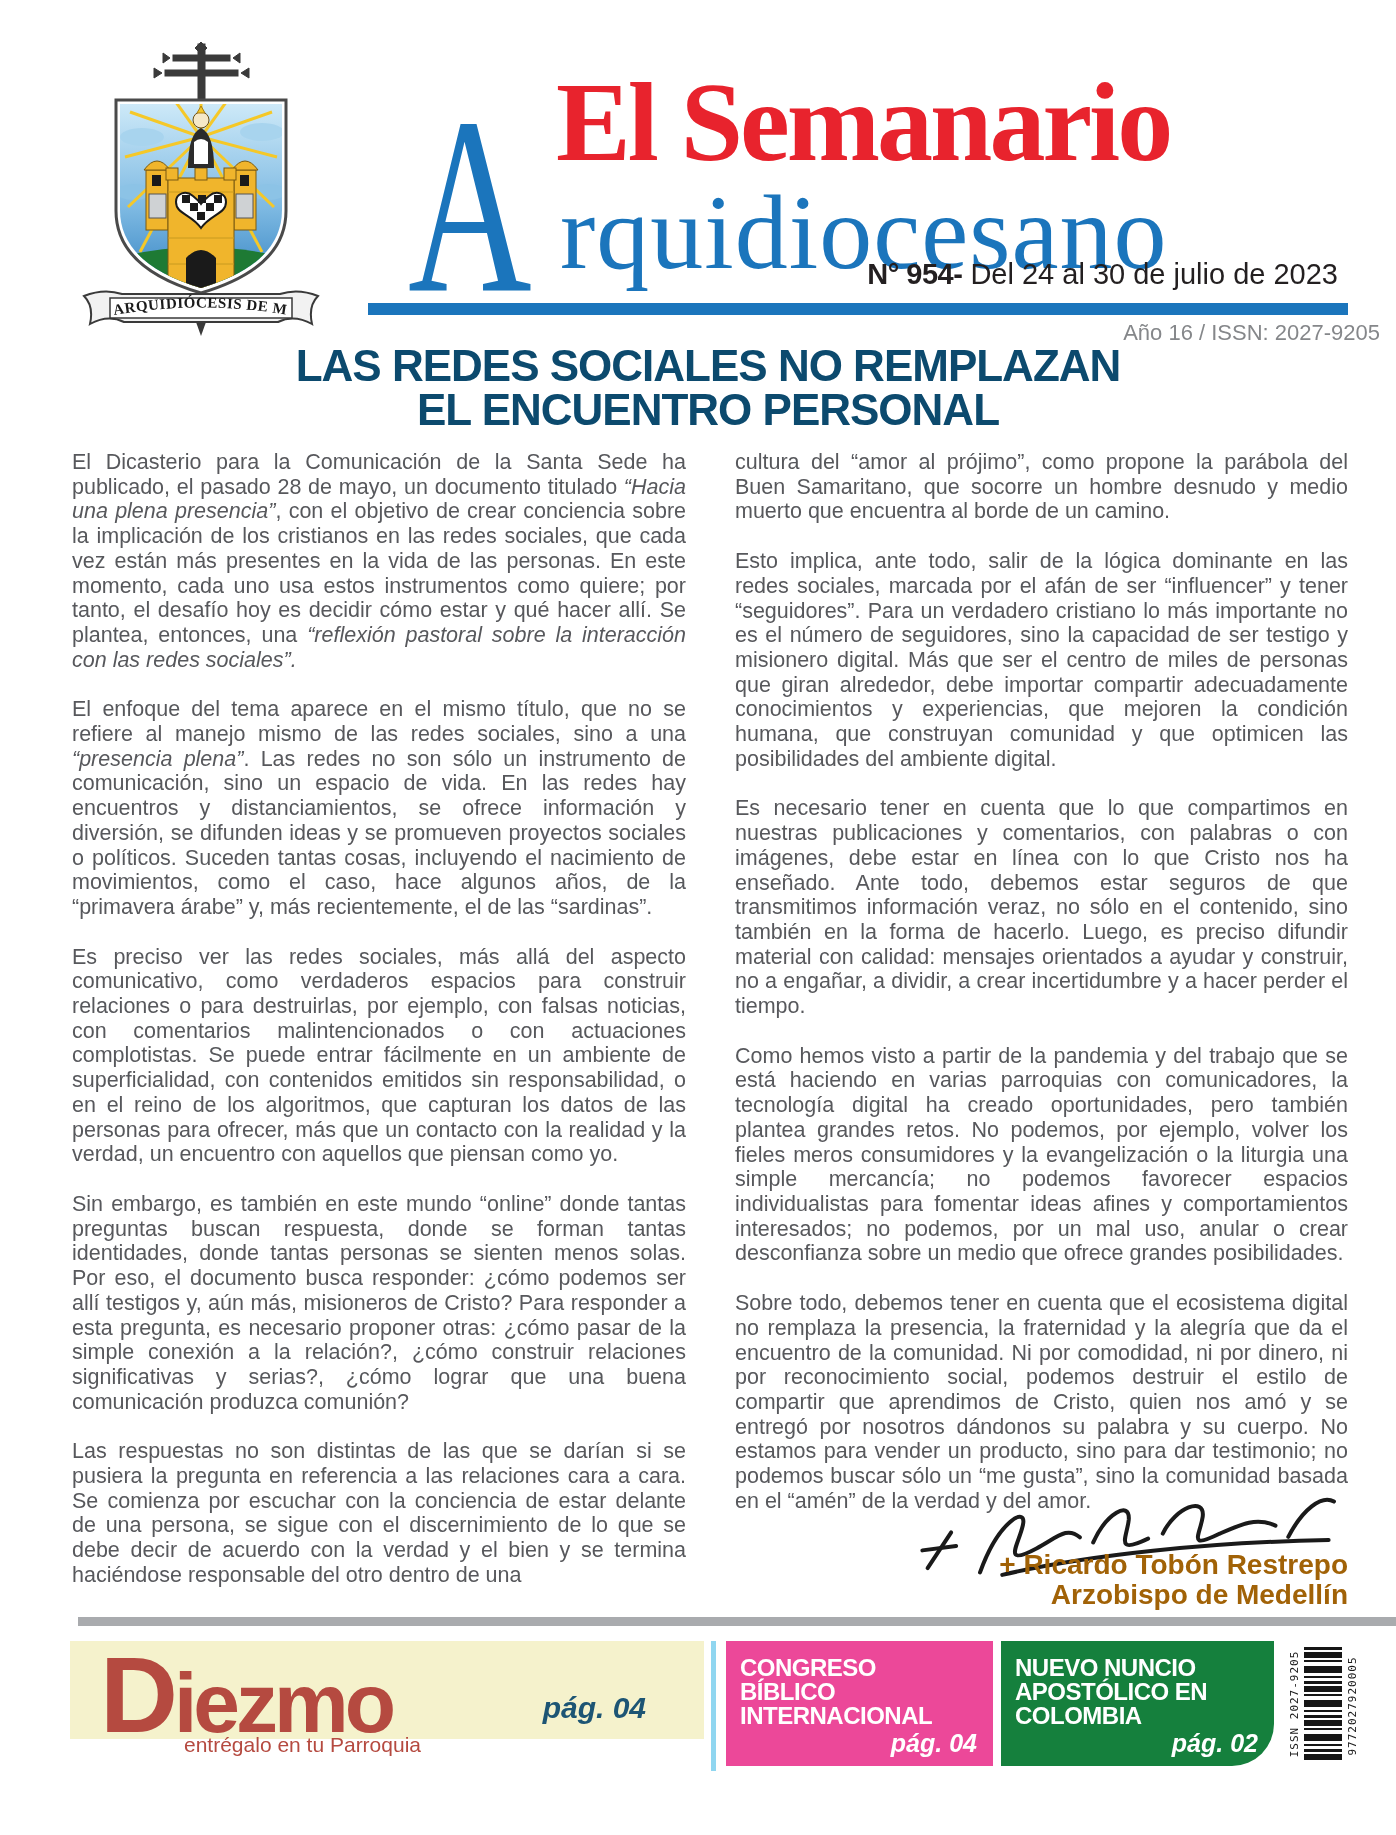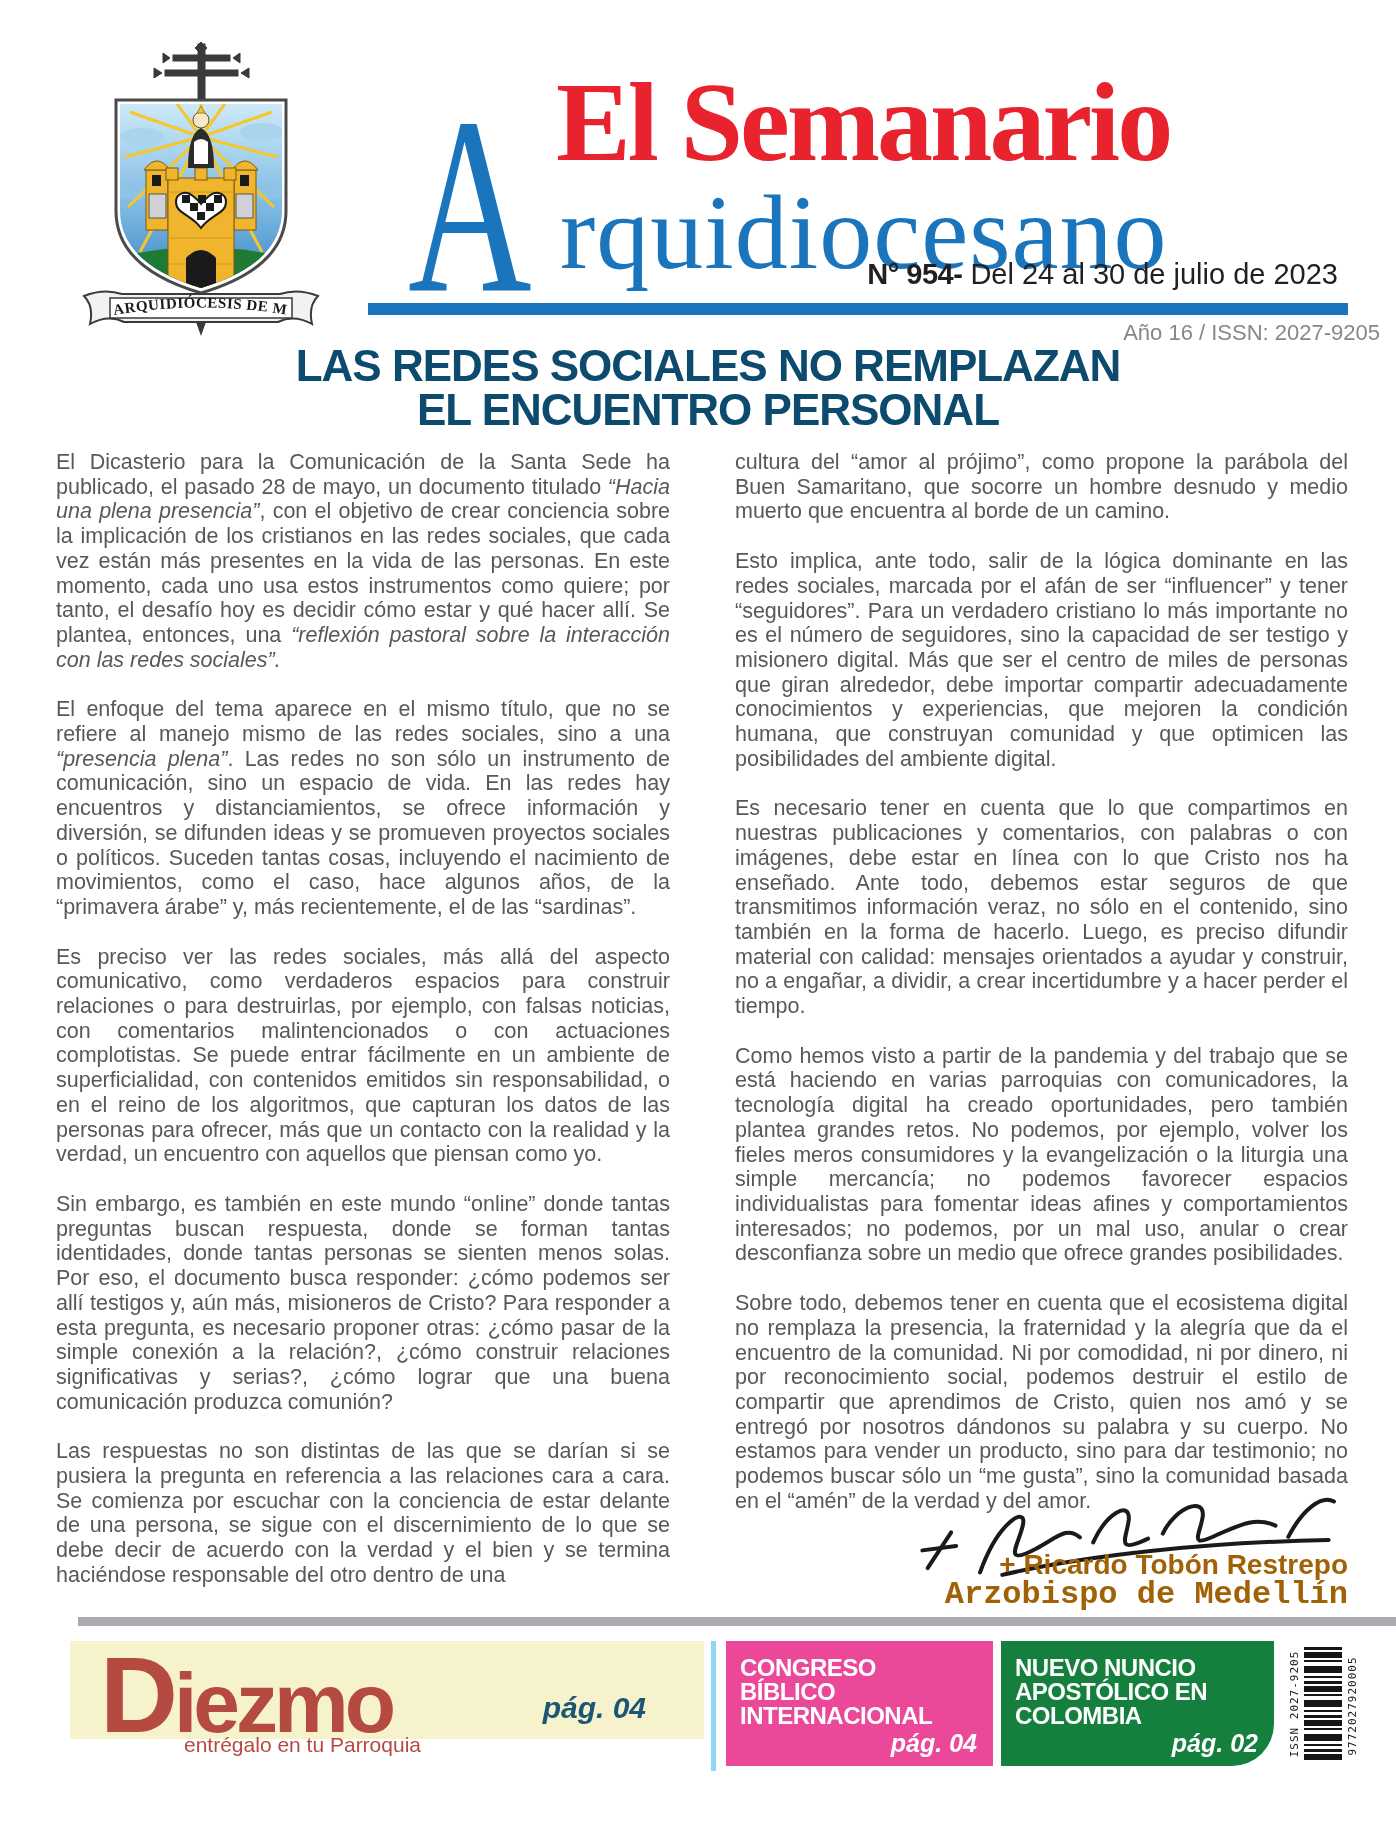--- a/index.html
+++ b/index.html
@@ -15,29 +15,29 @@
              font-size:106px;line-height:1;color:#1b75bc;letter-spacing:1px;white-space:nowrap;}
   .issue-line{position:absolute;right:58px;top:258px;font-size:29px;color:#231f20;white-space:nowrap;}
   .issue-line b{font-weight:bold;letter-spacing:-.5px;}
   .blue-rule{position:absolute;left:368px;top:303px;width:980px;height:12px;background:#1b75bc;}
   .meta-line{position:absolute;right:16px;top:320px;font-size:22px;color:#85878a;text-align:right;}
   
   .headline{position:absolute;left:68px;top:344px;width:1280px;text-align:center;
             font-weight:bold;font-size:44px;line-height:44px;color:#0c4a6e;letter-spacing:-1px;}
   
   .col{position:absolute;top:450px;color:#57585c;font-size:21.5px;line-height:24.7px;text-align:justify;}
-  .col1{left:56px;width:614px;}
+  .col1{left:72px;width:614px;}
   .col2{left:735px;width:613px;}
   .col p{margin:0 0 25px 0;}
   .col .italic{font-style:italic;}
   
   .signature{position:absolute;right:48px;top:1492px;text-align:right;color:#a16207;}
   .sig-script{display:block;margin-left:auto;margin-bottom:-34px;}
   .sig-name{font-weight:bold;font-size:28px;line-height:30px;}
-  .sig-title{font-weight:bold;font-size:32px;line-height:30px;font-family:Liberation Mono, monospace;}
+  .sig-title{font-weight:bold;font-size:28px;line-height:30px;}
   
   .gray-bar{position:absolute;left:78px;top:1617px;width:1318px;height:9px;background:#a9abae;}
   .diezmo{position:absolute;left:70px;top:1641px;width:634px;height:98px;background:#f5f2cc;text-align:right;}
   .diezmo-word{position:absolute;left:30px;top:4px;color:#b54a40;font-weight:bold;
                letter-spacing:-4px;white-space:nowrap;line-height:100px;}
   .diezmo-word .cap{font-size:108px;}
   .diezmo-word .rest{font-size:84px;}
   .diezmo-tagline{position:absolute;left:114px;top:92px;font-size:21px;color:#b54a40;}
   .diezmo-page{position:absolute;right:58px;bottom:14px;font-size:30px;font-weight:bold;
                font-style:italic;color:#1d5574;}

